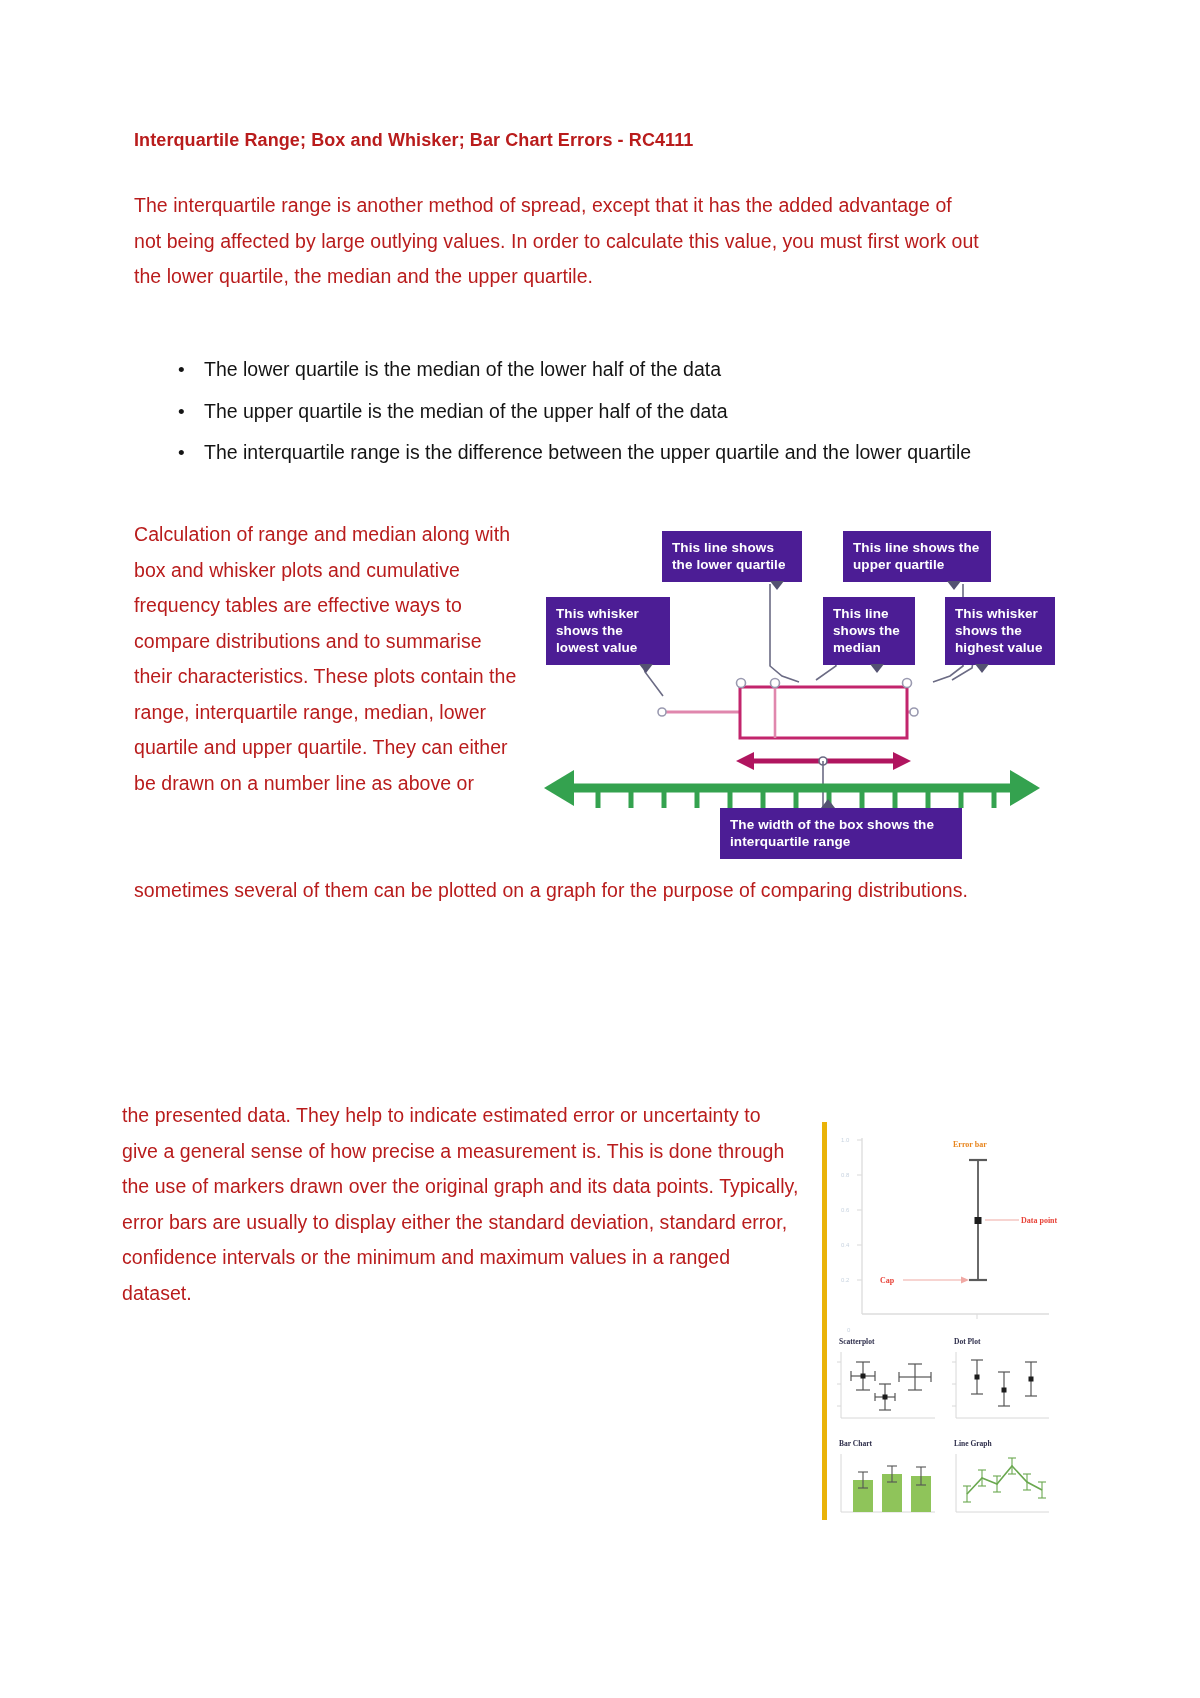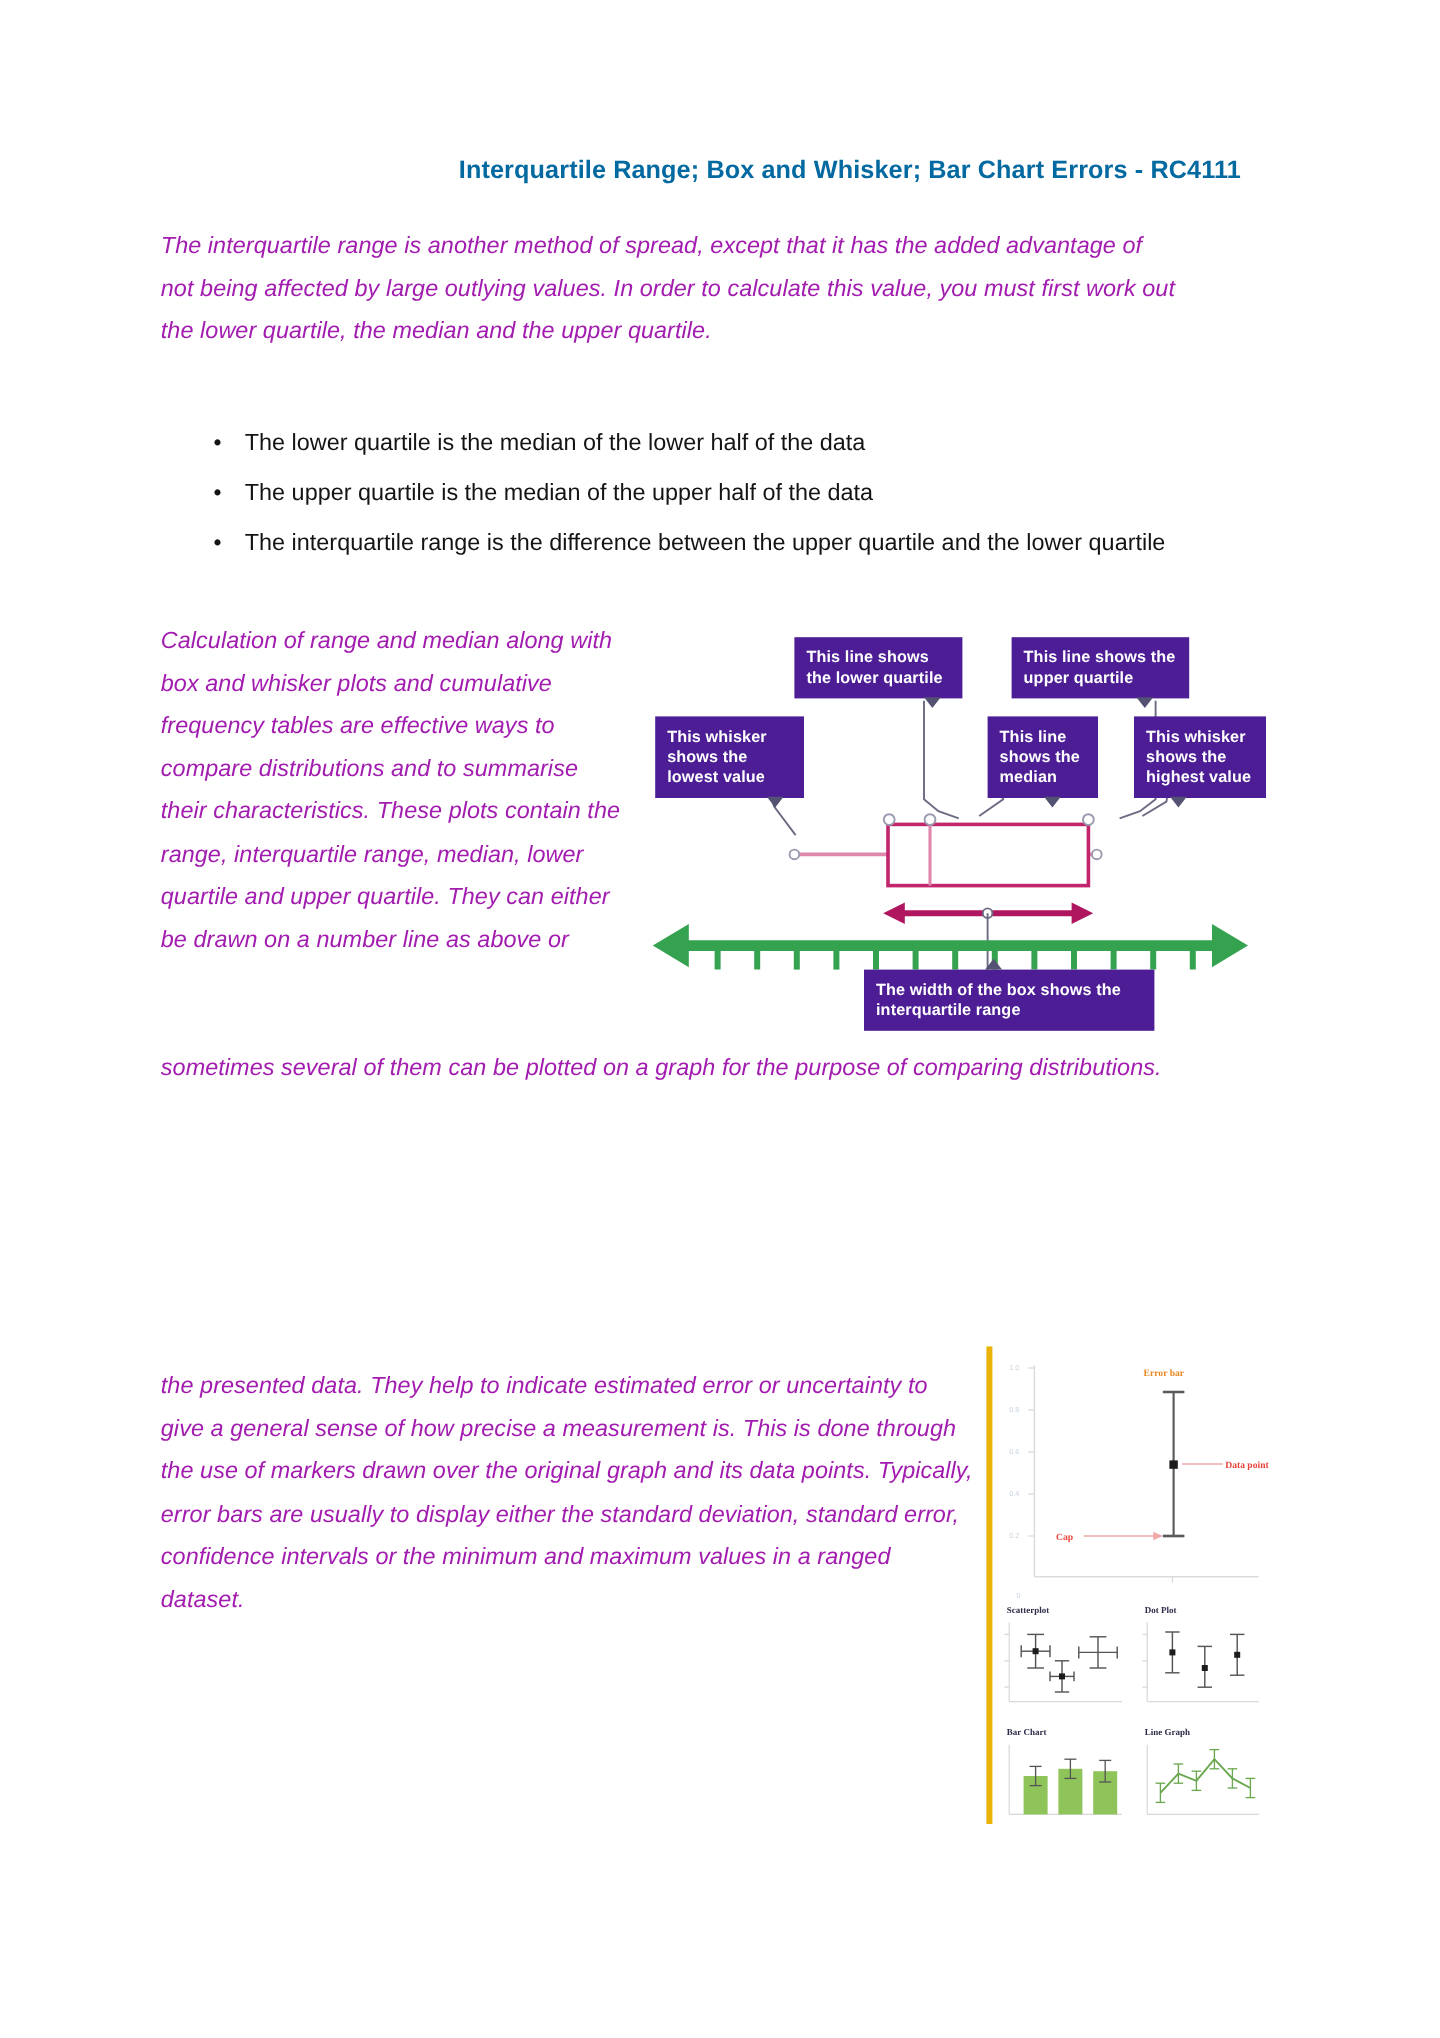--- a/index.html
+++ b/index.html
@@ -9,46 +9,44 @@
     font-family:"Liberation Sans","DejaVu Sans",sans-serif;
     color:#0d0d0d;
     position:relative;
     overflow:hidden;
   }
   .page{position:relative;width:1200px;height:1698px;}
 
   
   .doc-title{
     position:absolute;left:134px;top:130px;width:900px;
-    font-size:21px;font-weight:bold;letter-spacing:0.1px;
-    color:#0369a1;
-    text-align:right;
+    font-size:18px;font-weight:bold;letter-spacing:0.1px;
+    color:#b91c1c;
   }
   .para{
     position:absolute;
-    font-size:19.5px;line-height:35.5px;color:#a21caf;
+    font-size:19.5px;line-height:35.5px;color:#b91c1c;
     letter-spacing:0.05px;
-    font-style:italic;
   }
   #p-intro{left:134px;top:188px;width:846px;}
   .bullets{
     position:absolute;left:134px;top:352px;width:846px;
     font-size:19.5px;line-height:35.5px;color:#141414;
   }
   .bullets ul{margin:0;padding:0 0 0 44px;list-style:none;}
   .bullets li{position:relative;margin:0 0 6px 0;padding-left:26px;}
   .bullets li .bdot{
     position:absolute;left:0;top:0px;font-size:19px;line-height:35.5px;
   }
 
   #p-calc{left:134px;top:517px;width:384px;}
   #p-calc-tail{left:134px;top:873px;width:846px;}
 
   #p-errbar{left:134px;top:1028px;width:846px;}
-  #p-errbar2{left:134px;top:1098px;width:680px;margin-top:40px;}
+  #p-errbar2{left:122px;top:1098px;width:680px;}
 
   
   .figure-bw{position:absolute;left:532px;top:520px;width:512px;height:350px;}
   .callout{
     position:absolute;background:#4c1d95;color:#ffffff;
     font-family:"Liberation Sans","DejaVu Sans",sans-serif;
     font-size:13.5px;font-weight:bold;line-height:17px;
     padding:8px 10px 9px 10px;box-sizing:border-box;
     letter-spacing:0.1px;
   }

